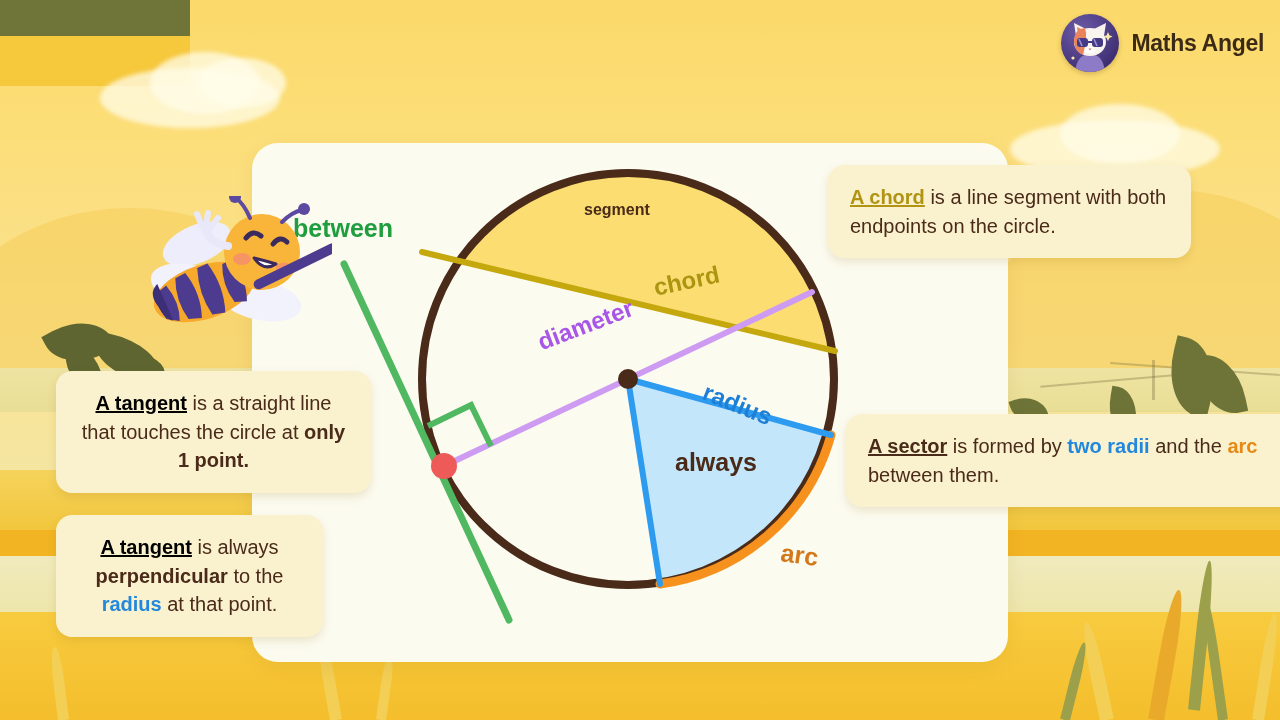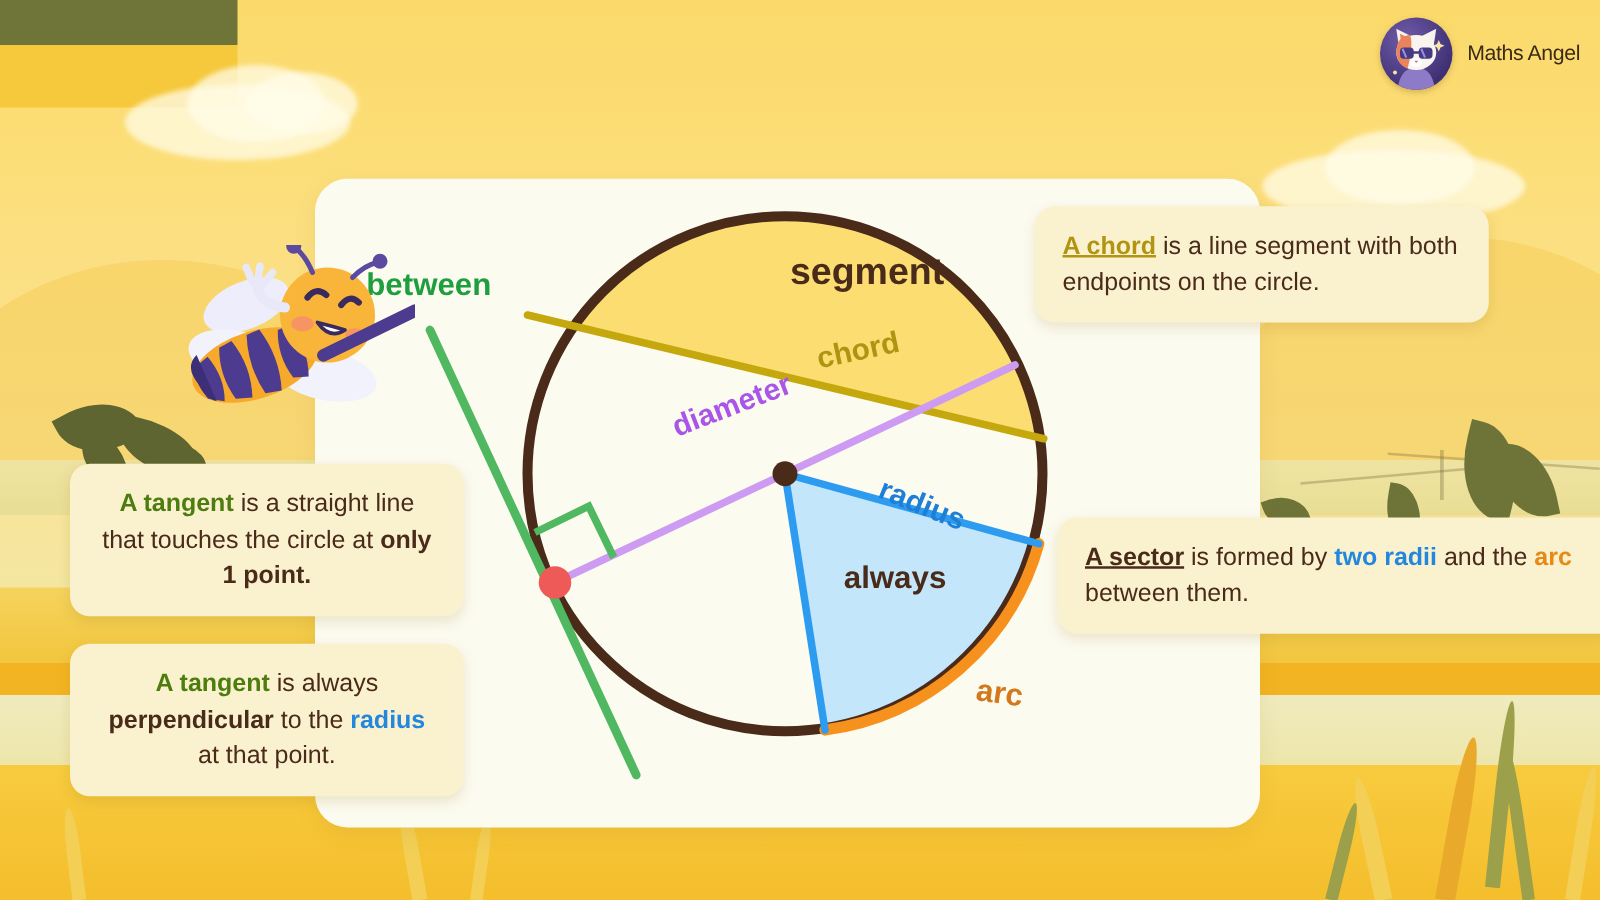--- a/index.html
+++ b/index.html
@@ -78,21 +78,21 @@
     right: 16px; top: 14px;
     display: flex; align-items: center; gap: 12px;
   }
   .brand-badge {
     width: 58px; height: 58px; border-radius: 50%;
     background: radial-gradient(circle at 35% 30%, #6E5BA8, #3E2F73 75%);
     position: relative; overflow: hidden;
     box-shadow: 0 2px 5px rgba(90,60,10,0.25);
   }
   .brand-name {
-    font-size: 17px; font-weight: normal; color: #3B2A16;
+    font-size: 23px; font-weight: bold; color: #3B2A16;
     letter-spacing: -0.3px;
   }
 
   
   .card {
     position: absolute;
     left: 252px; top: 143px;
     width: 756px; height: 519px;
     background: #FCFBF0;
     border-radius: 26px;
@@ -103,21 +103,21 @@
   #diagram { position: absolute; left: 0; top: 0; width: 1280px; height: 720px; }
 
   
   .dlabel {
     position: absolute;
     font-weight: bold;
     white-space: nowrap;
     font-family: "Liberation Sans", sans-serif;
   }
   .lbl-tangent  { left: 293px; top: 214px; font-size: 25px; color: #1E9E3E; }
-  .lbl-segment  { left: 584px; top: 201px; font-size: 30px; color: #4A2A18; margin-left: 48px; }
+  .lbl-segment  { left: 584px; top: 201px; font-size: 16px; color: #4A2A18; }
   .lbl-chord    { left: 654px; top: 274px; font-size: 24px; color: #AD9512;
                   transform: rotate(-12deg); transform-origin: left center; }
   .lbl-diameter { left: 539px; top: 329px; font-size: 24px; color: #A855E8;
                   transform: rotate(-21deg); transform-origin: left center; }
   .lbl-radius   { left: 704px; top: 377px; font-size: 24px; color: #1D7FD6;
                   transform: rotate(22deg); transform-origin: left center; }
   .lbl-sector   { left: 675px; top: 448px; font-size: 25px; color: #4A2A18; }
   .lbl-arc      { left: 781px; top: 538px; font-size: 25px; color: #D4791B;
                   transform: rotate(8deg); transform-origin: left center; }
 
@@ -125,31 +125,31 @@
   .callout {
     position: absolute;
     background: #FAF2CF;
     border-radius: 16px;
     box-shadow: 0 4px 10px rgba(150,110,20,0.16);
     color: #4A2A18;
     font-size: 20px;
     line-height: 1.43;
     padding: 18px 22px;
   }
-  .hl-green  { color: #4d7c0f; font-weight: bold; }
+  .hl-green  { color: #000000; font-weight: bold; text-decoration: underline; }
   .hl-olive  { color: #B09412; font-weight: bold; text-decoration: underline; }
   .hl-brown  { color: #4A2A18; font-weight: bold; text-decoration: underline; }
   .hl-blue   { color: #2388DD; font-weight: bold; }
   .hl-orange { color: #E78A15; font-weight: bold; }
   .strong    { font-weight: bold; }
 
   .co-chord   { left: 828px; top: 165px; width: 363px; }
   .co-sector  { left: 846px; top: 414px; width: 449px; }
   .co-tan1    { left: 56px;  top: 371px; width: 315px; text-align: center; }
-  .co-tan2    { left: 56px;  top: 515px; width: 315px; text-align: center; }
+  .co-tan2    { left: 56px;  top: 515px; width: 267px; text-align: center; }
 
   
   #bee { position: absolute; left: 142px; top: 196px; width: 190px; height: 150px; }
 </style>
 </head>
 <body>
 
 <div id="stage">
 
   <div class="bg-layer" style="left:0;top:0;width:1280px;height:720px;">

